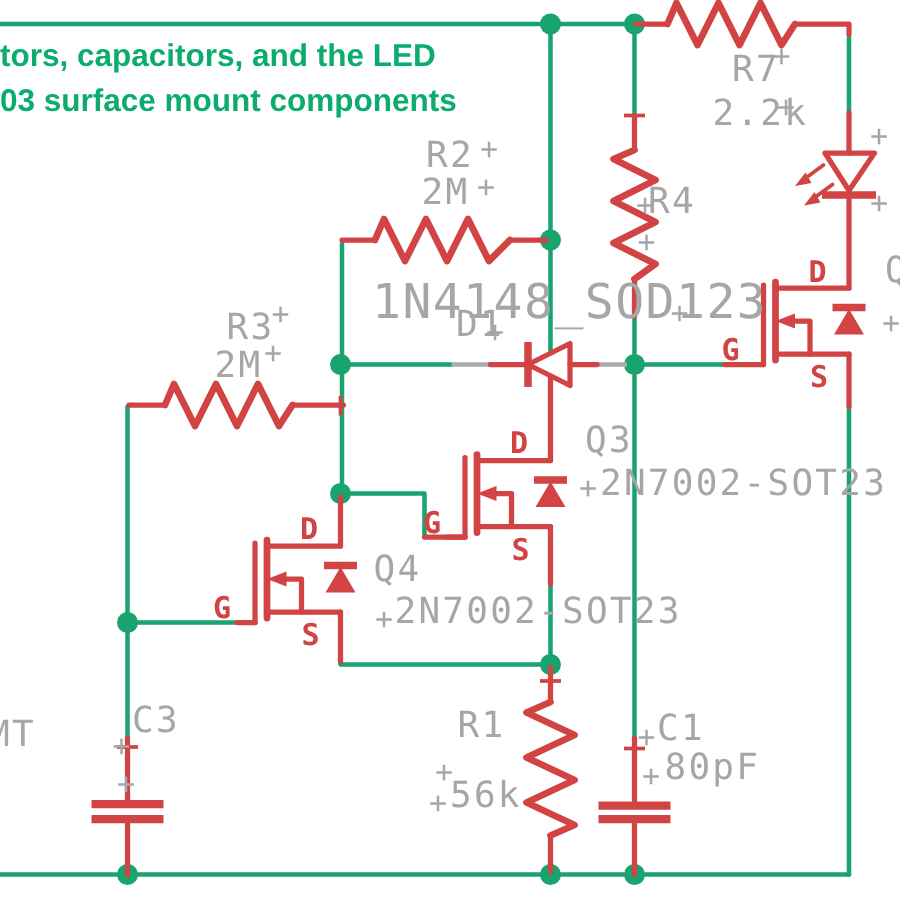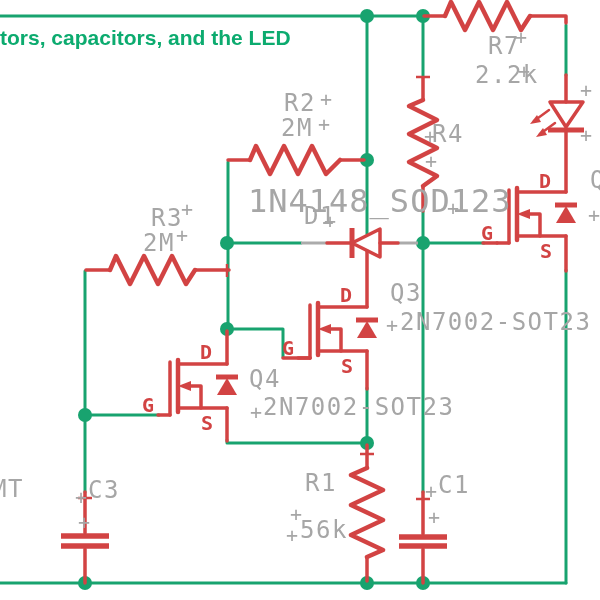--- a/index.html
+++ b/index.html
@@ -147,38 +147,40 @@
     </g>
     <g>
       <path class="c" d="M423,492 V534 M423,549 V583"></path>
       <path class="tick" d="M416,499 H430"></path>
       <path class="plate" d="M399,537 H447"></path>
       <path class="plate" d="M399,546 H447"></path>
     </g>
   </svg>
 
   <div class="note" style="left:0px;top:26px">tors, capacitors, and the LED</div>
+  <div class="note" style="left:0px;top:56px">03 surface mount components</div>
 
   <div class="lbl" style="left:284px;top:91px">R2</div>
   <div class="lbl" style="left:281px;top:116px">2M</div>
   <div class="lbl" style="left:151px;top:206px">R3</div>
   <div class="lbl" style="left:143px;top:231px">2M</div>
   <div class="lbl" style="left:488px;top:34px">R7</div>
   <div class="lbl" style="left:475px;top:63px">2.2k</div>
   <div class="lbl" style="left:432px;top:122px">R4</div>
   <div class="lbl big" style="left:248px;top:185px">1N4148_SOD123</div>
   <div class="lbl" style="left:304px;top:204px">D1</div>
   <div class="lbl" style="left:390px;top:281px">Q3</div>
   <div class="lbl" style="left:400px;top:310px">2N7002-SOT23</div>
   <div class="lbl" style="left:249px;top:367px">Q4</div>
   <div class="lbl" style="left:263px;top:395px">2N7002-SOT23</div>
   <div class="lbl" style="left:305px;top:471px">R1</div>
   <div class="lbl" style="left:300px;top:518px">56k</div>
-  <div class="lbl" style="left:88px;top:478px">C3</div>
+  <div class="lbl" style="left:88px;top:468px">C3</div>
   <div class="lbl" style="left:438px;top:473px">C1</div>
+  <div class="lbl" style="left:443px;top:499px">80pF</div>
   <div class="lbl" style="left:-8px;top:477px">MT</div>
   <div class="lbl" style="left:590px;top:168px">Q</div>
 
   <div class="pin" style="left:142px;top:395px">G</div>
   <div class="pin" style="left:200px;top:342px">D</div>
   <div class="pin" style="left:201px;top:413px">S</div>
   <div class="pin" style="left:282px;top:338px">G</div>
   <div class="pin" style="left:340px;top:285px">D</div>
   <div class="pin" style="left:341px;top:356px">S</div>
   <div class="pin" style="left:481px;top:223px">G</div>

